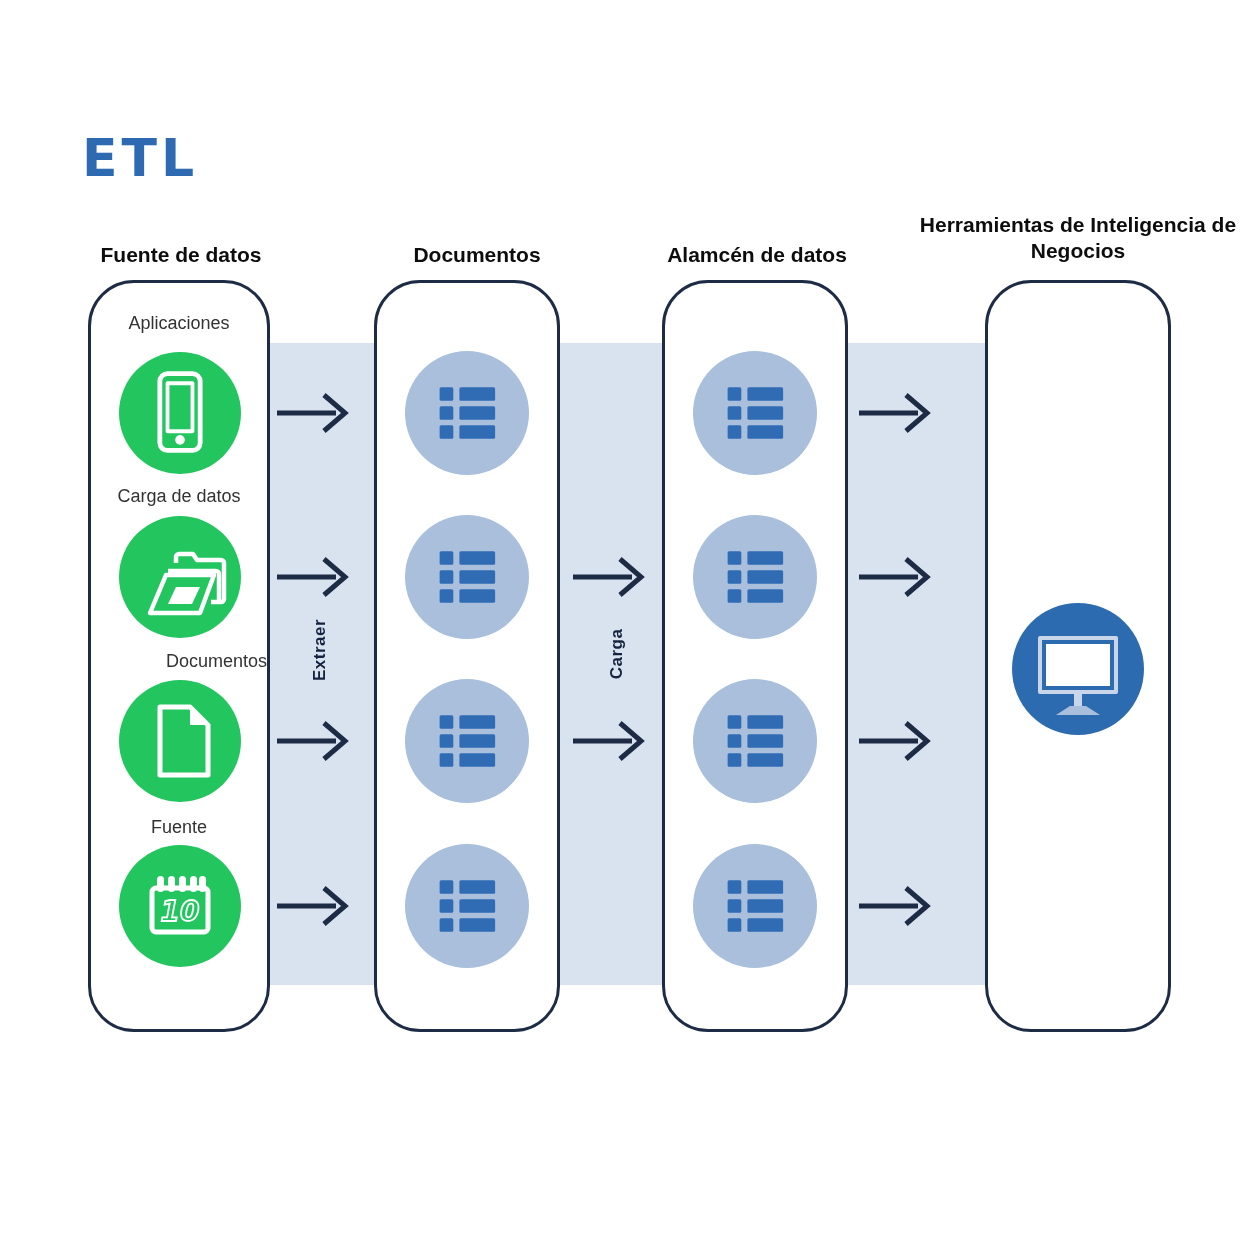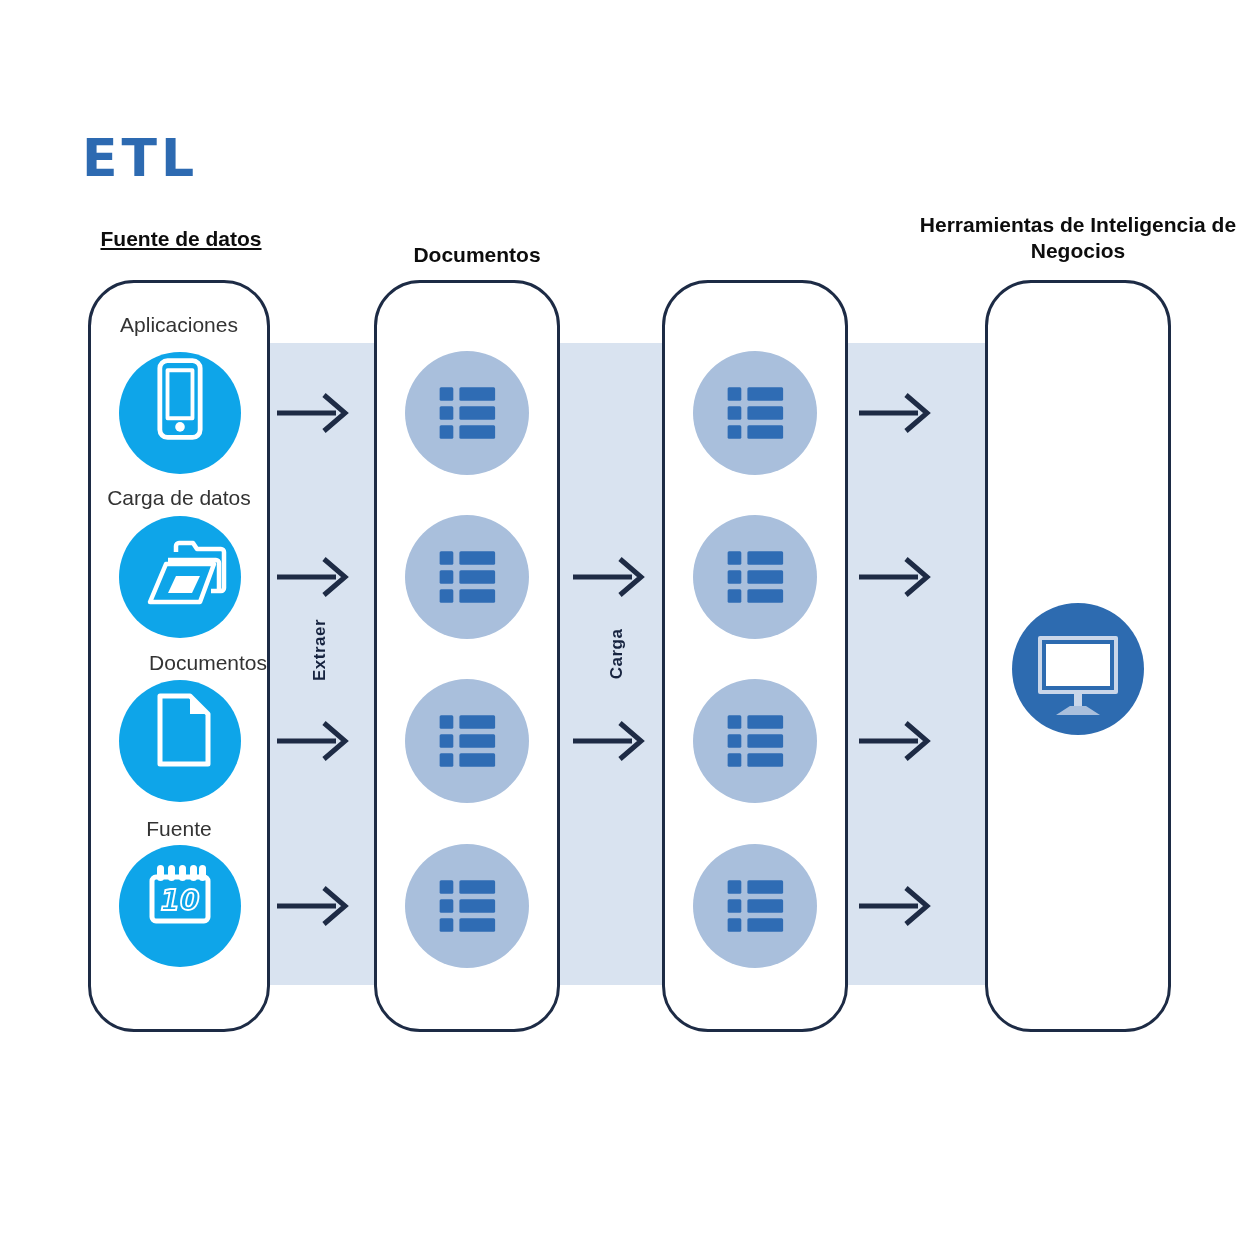--- a/index.html
+++ b/index.html
@@ -16,25 +16,25 @@
     position:absolute;width:330px;text-align:center;
     font-size:21px;font-weight:700;color:#0d0d0d;line-height:26px;
   }
   .band{position:absolute;top:343px;height:642px;background:#d9e3f0;z-index:1;}
   .column{
     position:absolute;top:280px;width:186px;height:752px;box-sizing:border-box;
     background:#ffffff;border:3px solid #1d2b45;border-radius:46px;z-index:2;
   }
   .src-label{
     position:absolute;left:0;width:100%;text-align:center;
-    font-size:21px;color:#333333;
+    font-size:18px;color:#333333;
   }
   .icon-circle{
     position:absolute;width:122px;height:122px;border-radius:50%;
-    background:#0ea5e9;display:flex;justify-content:center;
+    background:#22c55e;display:flex;align-items:center;justify-content:center;
   }
   .list-circle{
     position:absolute;left:28px;width:124px;height:124px;border-radius:50%;
     background:#a9bfdc;display:flex;align-items:center;justify-content:center;
   }
   .bi-circle{
     position:absolute;left:24px;top:320px;width:132px;height:132px;border-radius:50%;
     background:#2d6bb0;display:flex;align-items:center;justify-content:center;
   }
   .arrow{position:absolute;width:80px;height:44px;z-index:1;}
@@ -44,22 +44,23 @@
     letter-spacing:0.5px;
   }
 </style>
 </head>
 <body>
 
 <div class="canvas">
 
   <div class="title">ETL</div>
 
-  <div class="col-header" style="left:16px;top:226px;text-decoration:underline;">Fuente de datos</div>
+  <div class="col-header" style="left:16px;top:242px;">Fuente de datos</div>
   <div class="col-header" style="left:312px;top:242px;">Documentos</div>
+  <div class="col-header" style="left:592px;top:242px;">Alamcén de datos</div>
   <div class="col-header" style="left:913px;top:212px;">Herramientas de Inteligencia de Negocios</div>
 
   <div class="band" style="left:268px;width:106px;"></div>
   <div class="band" style="left:560px;width:102px;"></div>
   <div class="band" style="left:848px;width:137px;"></div>
 
   <svg class="arrow" style="left:274px;top:391px;" viewBox="0 0 80 44">
       <g stroke="#1e2b45" stroke-width="5" fill="none">
         <line x1="3" y1="22" x2="62" y2="22"></line>
         <polyline points="50,4 71,22 50,40"></polyline>

